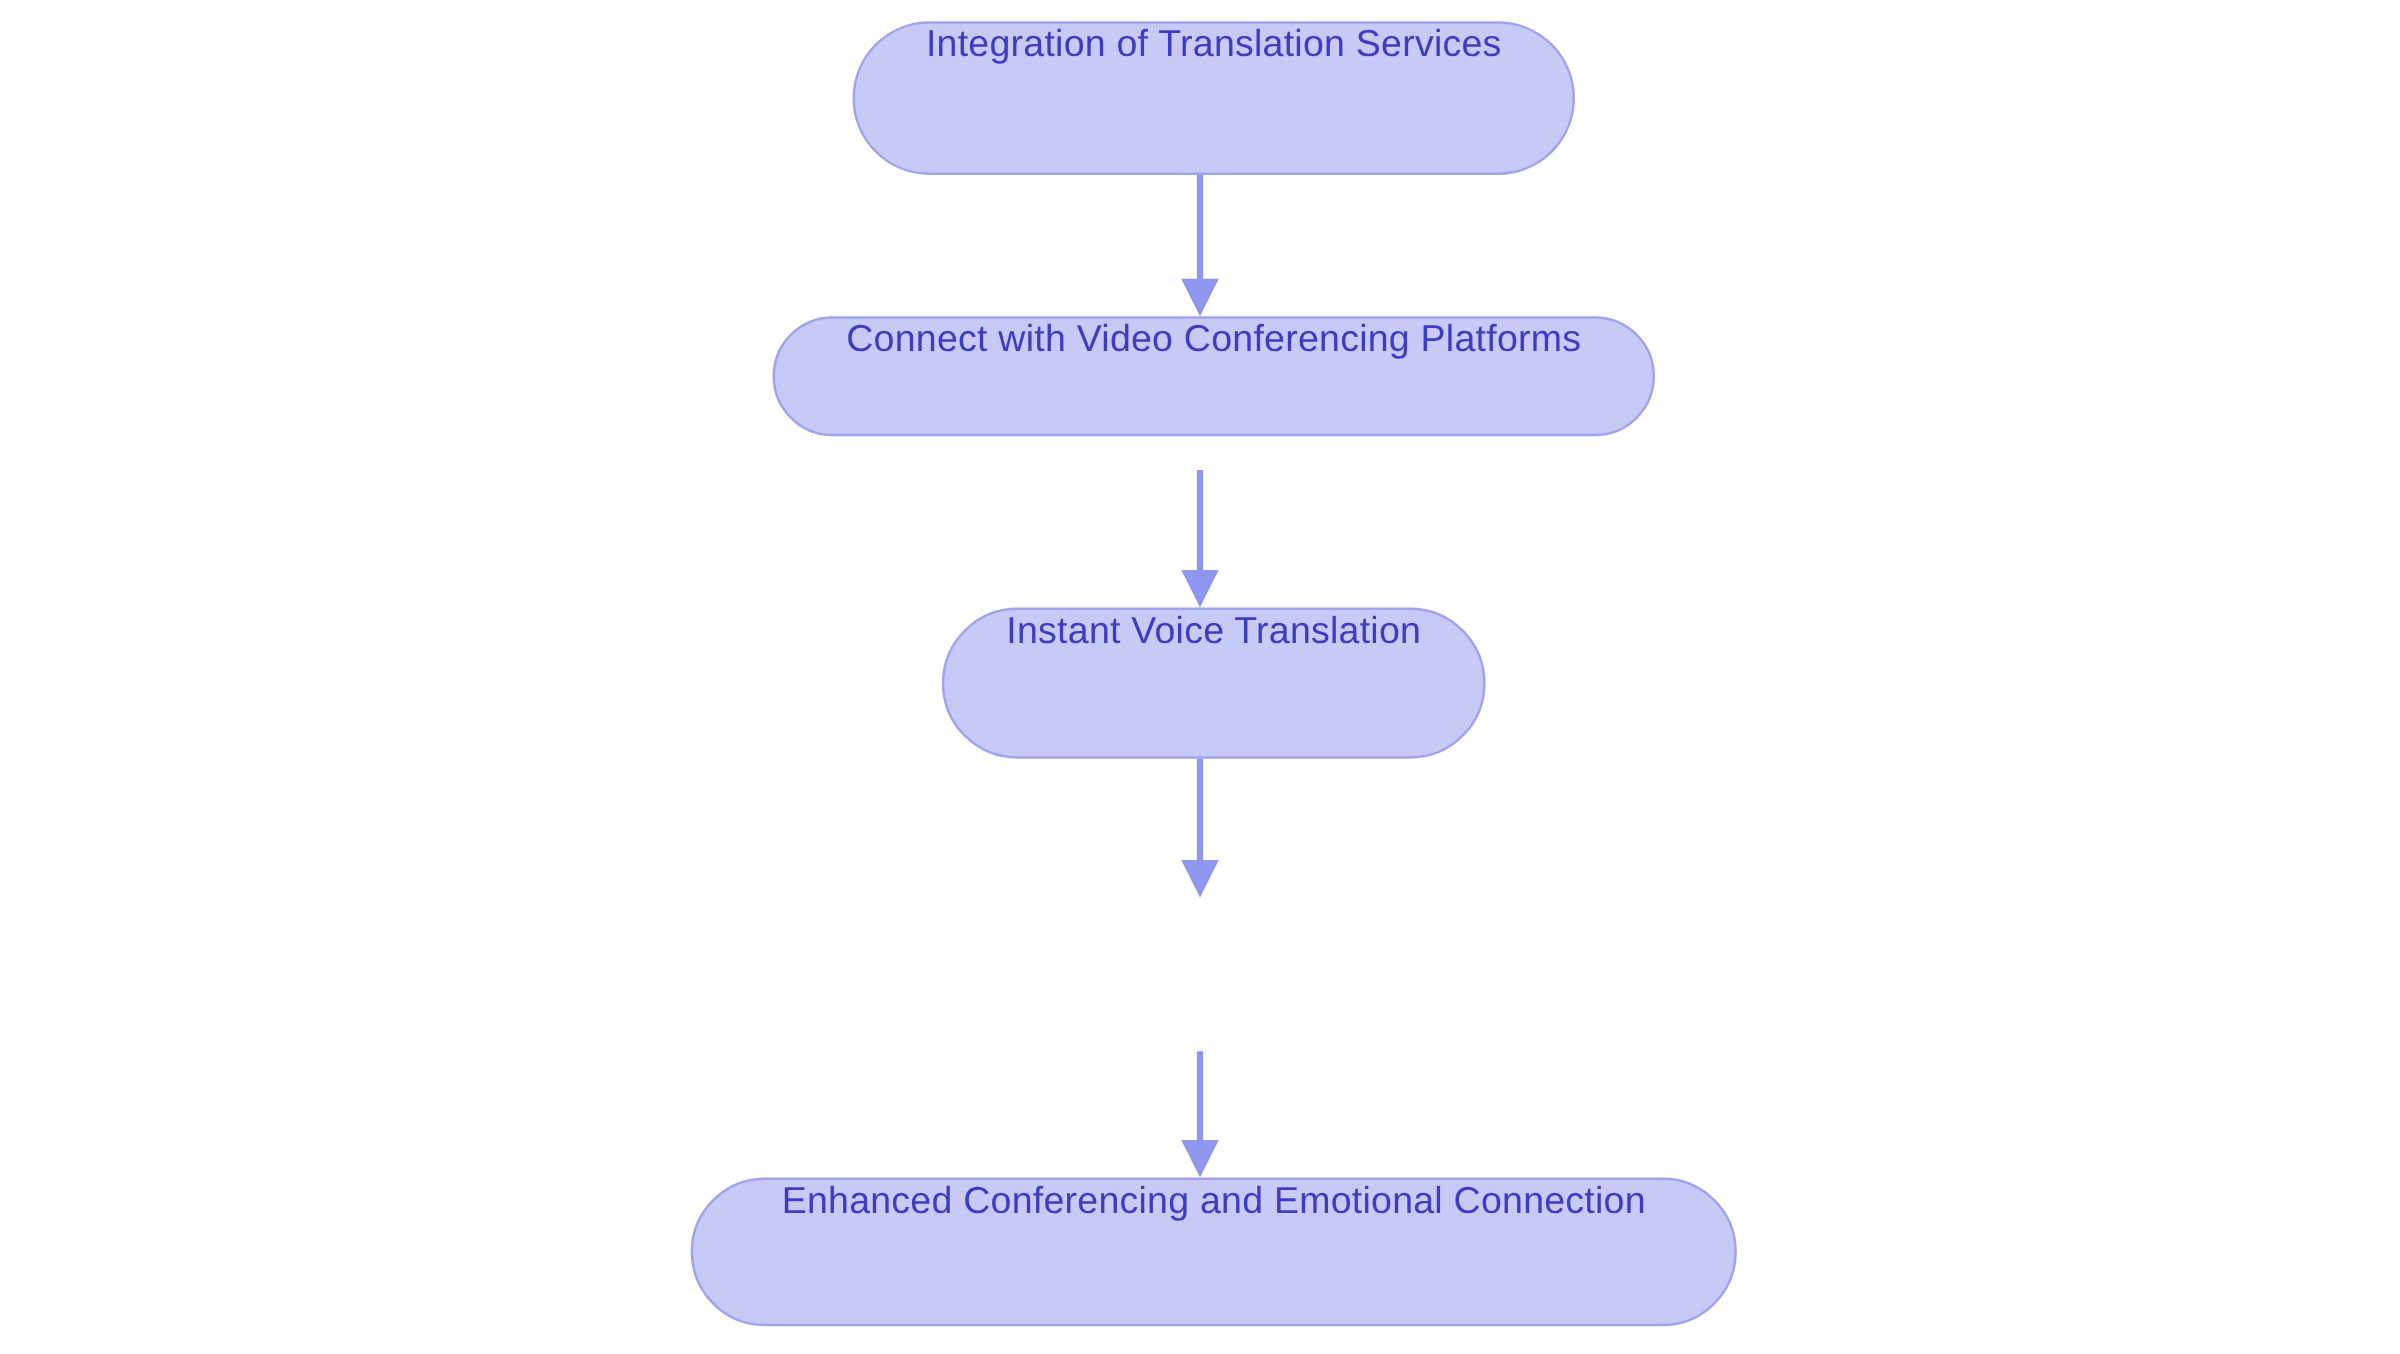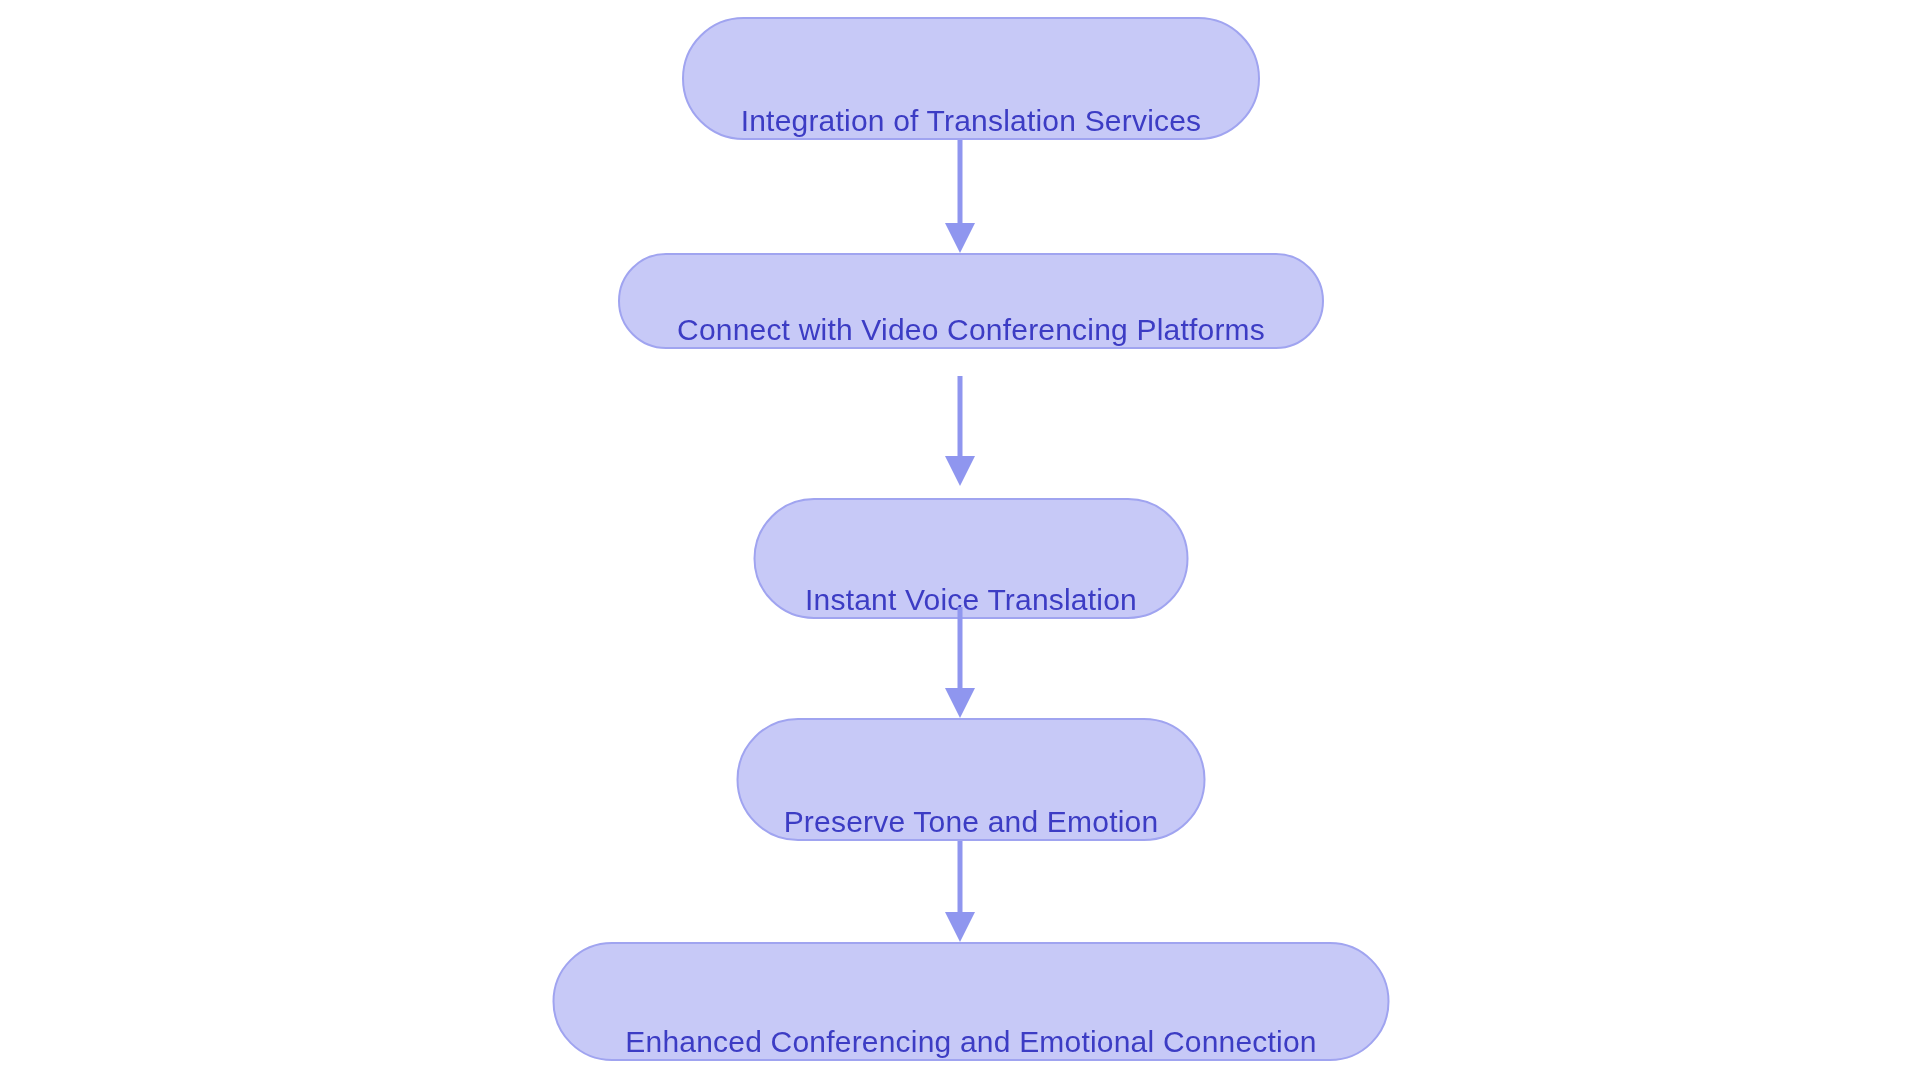--- a/index.html
+++ b/index.html
@@ -18,34 +18,34 @@
     background: var(--bg, #ffffff);
   }
   .flow-node {
     position: absolute;
     left: calc(50% + 11px);
     transform: translateX(-50%);
     background: var(--node-fill, #c7c9f7);
     border: 2px solid var(--node-border, #a0a4f0);
     border-radius: 62px;
     display: flex;
-    align-items: flex-end;
+    align-items: flex-start;
     justify-content: center;
     box-sizing: border-box;
   }
   .flow-node .label {
     color: var(--text-color, #3c3cc4);
     font-size: 30px;
     letter-spacing: 0.2px;
     white-space: nowrap;
     text-align: center;
   }
   .n1 { top: 17px;  width: 578px; height: 123px; }
   .n2 { top: 253px; width: 706px; height: 96px; }
-  .n3 { top: 498px; width: 435px; height: 121px; }
+  .n3 { top: 486px; width: 435px; height: 121px; }
   .n4 { top: 718px; width: 469px; height: 123px; }
   .n5 { top: 942px; width: 837px; height: 119px; }
 
   .flow-arrow {
     position: absolute;
     left: 50%;
     transform: translateX(-50%);
     width: 30px;
   }
   .a1 { top: 140px; height: 113px; }
@@ -98,23 +98,20 @@
 
   <div class="flow-node n3">
     <span class="label">Instant Voice Translation</span>
   </div>
 
   <div class="flow-arrow a3">
     <div class="shaft"></div>
     <div class="head"></div>
   </div>
 
-  <div class="flow-node n4">
-    <span class="label">Preserve Tone and Emotion</span>
-  </div>
 
   <div class="flow-arrow a4">
     <div class="shaft"></div>
     <div class="head"></div>
   </div>
 
   <div class="flow-node n5">
     <span class="label">Enhanced Conferencing and Emotional Connection</span>
   </div>
 

